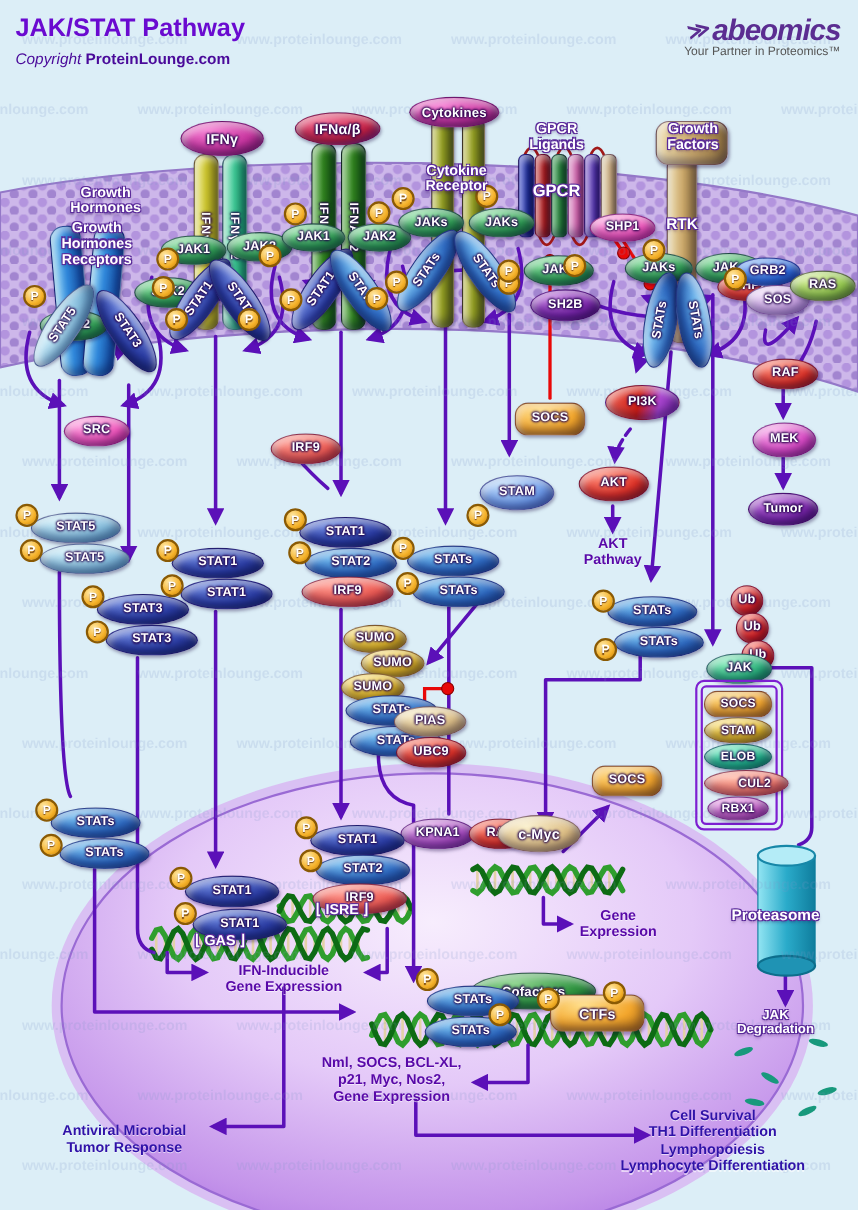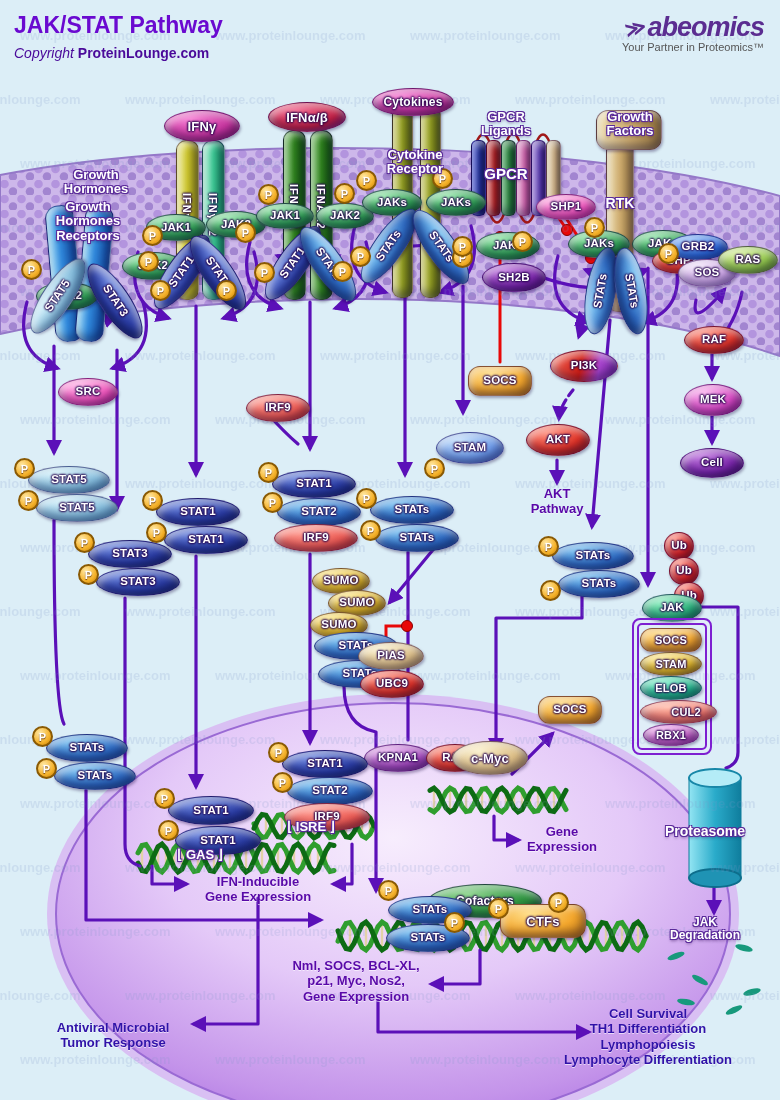--- a/index.html
+++ b/index.html
@@ -425,21 +425,21 @@
       <div class="n c-statblue" style="left: 557px; top: 276px; width: 86px; height: 28px; transform: rotate(-80deg);">STATs</div>
       <div class="n c-statblue" style="left: 587px; top: 276px; width: 86px; height: 28px; transform: rotate(80deg);">STATs</div>
       <div class="n c-dpurple" style="left: 482px; top: 263px; width: 62px; height: 27px;">SH2B</div>
       <div class="n c-pink" style="left: 536px; top: 194px; width: 58px; height: 24px;">SHP1</div>
       <div class="n c-red" style="left: 652px; top: 210px; width: 58px; height: 24px; margin-top: 38px;">SHP2</div>
       <div class="n c-blue" style="left: 668px; top: 234px; width: 58px; height: 24px;">GRB2</div>
       <div class="n c-lavender" style="left: 678px; top: 259px; width: 56px; height: 26px;">SOS</div>
       <div class="n c-green2" style="left: 718px; top: 246px; width: 58px; height: 26px;">RAS</div>
       <div class="n c-red" style="left: 684px; top: 326px; width: 58px; height: 26px;">RAF</div>
       <div class="n c-magenta2" style="left: 684px; top: 384px; width: 56px; height: 30px;">MEK</div>
-      <div class="n c-dpurple" style="left: 680px; top: 448px; width: 62px; height: 28px;">Cell</div>
+      <div class="n c-dpurple" style="left: 680px; top: 448px; width: 62px; height: 28px;">Tumor</div>
       <div class="n c-pink" style="left: 58px; top: 378px; width: 58px; height: 26px;">SRC</div>
       <div class="n c-irf9" style="left: 246px; top: 394px; width: 62px; height: 26px;">IRF9</div>
       <div class="n c-orange" style="left: 468px; top: 366px; width: 62px; height: 28px;">SOCS</div>
       <div class="n c-cyanb" style="left: 436px; top: 432px; width: 66px; height: 30px;">STAM</div>
       <div class="n c-pi3k" style="left: 550px; top: 350px; width: 66px; height: 30px;">PI3K</div>
       <div class="n c-red" style="left: 526px; top: 424px; width: 62px; height: 30px;">AKT</div>
       <div class="n c-statlight" style="left: 28px; top: 466px; width: 80px; height: 26px;">STAT5</div>
       <div class="n c-statlight" style="left: 36px; top: 494px; width: 80px; height: 26px;">STAT5</div>
       <div class="n c-statnavy" style="left: 88px; top: 540px; width: 82px; height: 26px;">STAT3</div>
       <div class="n c-statnavy" style="left: 96px; top: 568px; width: 82px; height: 26px;">STAT3</div>

